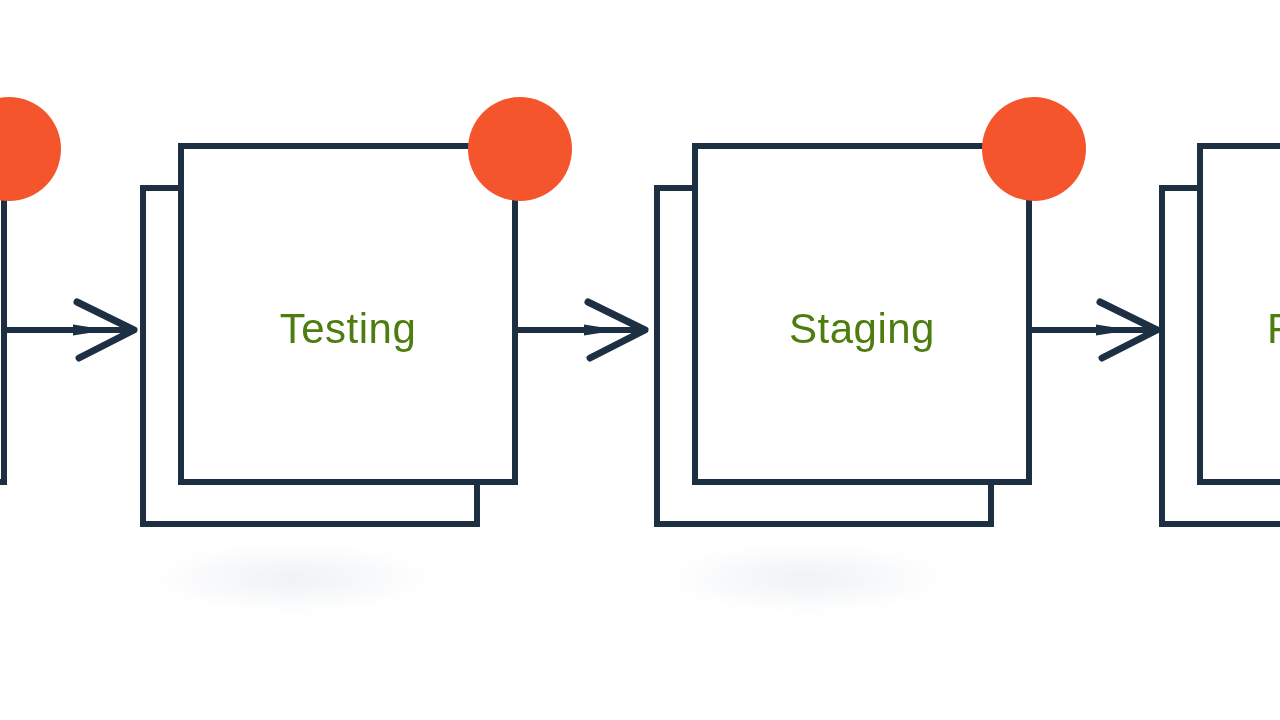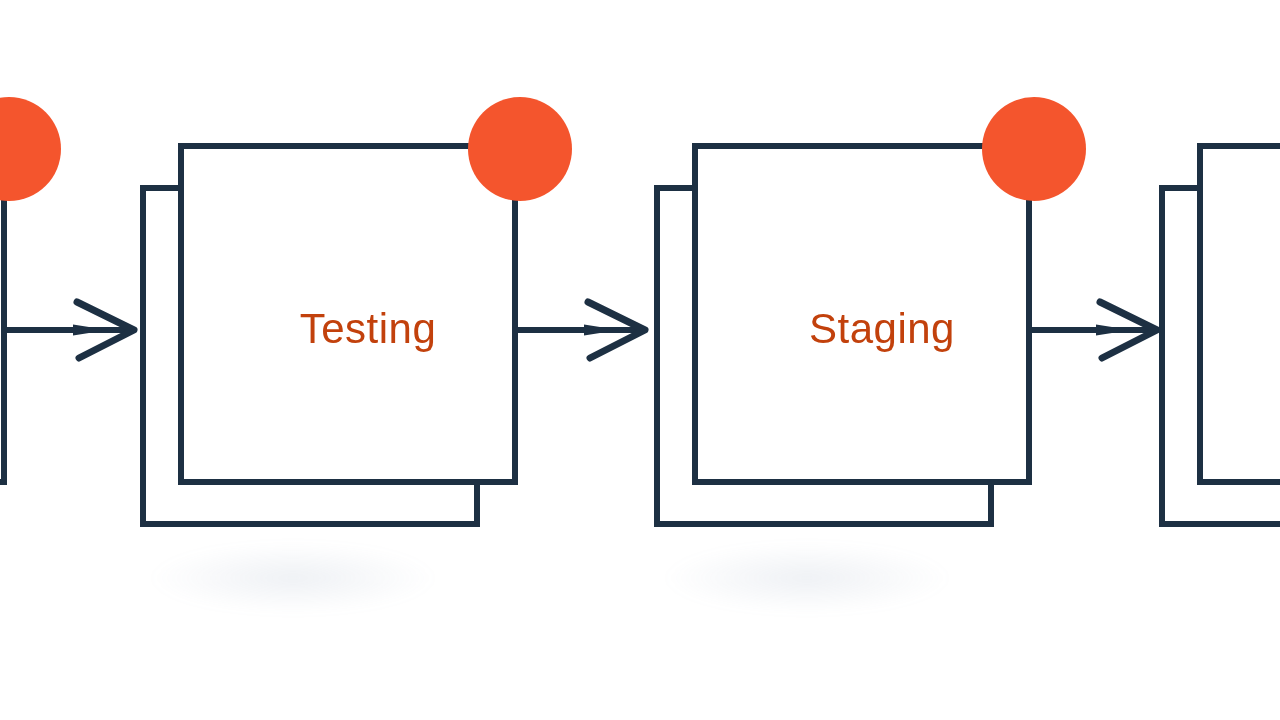--- a/index.html
+++ b/index.html
@@ -60,24 +60,23 @@
     left: 0;
     top: 0;
     width: 340px;
     height: 342px;
     box-sizing: border-box;
     display: flex;
     align-items: center;
     justify-content: center;
     padding-top: 30px;
     font-size: 42px;
-    color: #c2410c;
+    color: #4d7c0f;
     letter-spacing: 0.5px;
     z-index: 3;
-    margin-left: 20px;
   }
   .stage-label.label-left {
     justify-content: flex-start;
     padding-left: 70px;
   }
   .circle-badge {
     position: absolute;
     left: 290px;
     top: -46px;
     width: 104px;

